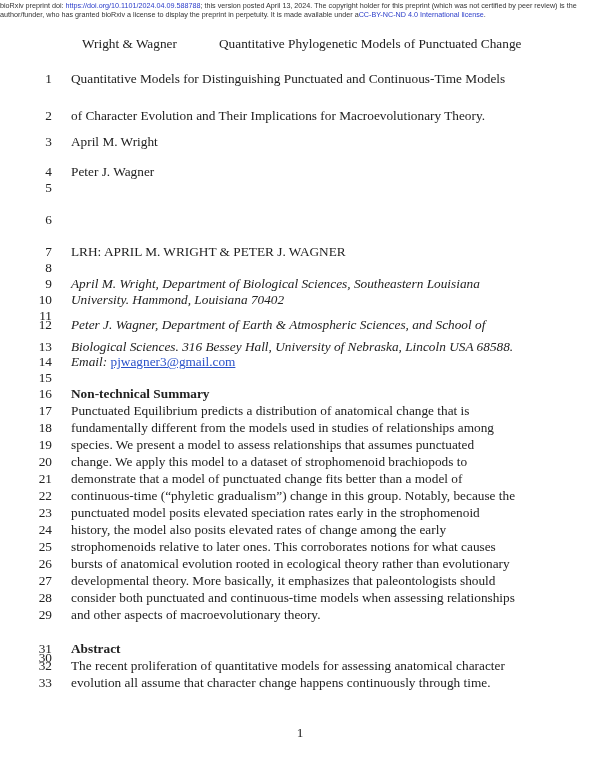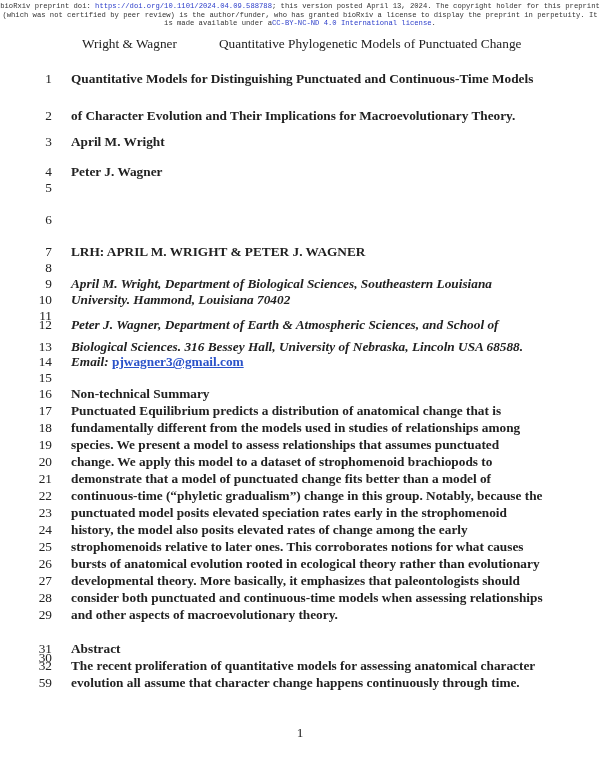--- a/index.html
+++ b/index.html
@@ -1,38 +1,37 @@
 <!DOCTYPE html>
 <html><head>
   <meta charset="utf-8">
   <style>
     html, body { margin: 0; padding: 0; background: #ffffff; }
     body { width: 600px; height: 776px; position: relative; overflow: hidden; }
     .notice {
       position: absolute; left: 0; top: 2px; width: 600px;
-      text-align: center;
-      font-family: Liberation Mono, monospace;
+      font-family: Liberation Sans, sans-serif;
       font-size: 7.2px; line-height: 8.6px; color: #333;
     }
     .notice a { color: #2a3cc9; text-decoration: none; }
     .running-header {
       position: absolute; top: 36px; left: 70px; width: 470px;
       font-family: "Liberation Serif", serif; font-size: 13.3px; color: #222;
     }
     .running-header .left { position: absolute; left: 12px; top: 0; white-space: nowrap; }
     .running-header .right { position: absolute; left: 149px; top: 0; white-space: nowrap; }
     .line {
       position: absolute; left: 0; width: 600px; height: 16px;
       font-family: "Liberation Serif", serif; font-size: 13.3px; color: #222;
       white-space: nowrap;
     }
     .line .num {
       position: absolute; left: 34px; width: 18px; text-align: right;
     }
-    .line .text { position: absolute; left: 71px; font-weight: bold; }
+    .line .text { position: absolute; left: 71px; }
     .italic { font-style: italic; }
     .bold { font-weight: bold; }
     .email { color: #2a52c9; text-decoration: underline; margin-top: 21px; }
     .page-number {
       position: absolute; top: 725px; left: 0; width: 600px; text-align: center;
       font-family: "Liberation Serif", serif; font-size: 13.3px; color: #222;
     }
   </style>
 </head>
 <body>
@@ -167,17 +166,17 @@
   </div>
 <div class="line" style="top:641px">
     <span class="num">31</span>
     <span class="text bold">Abstract</span>
   </div>
 <div class="line" style="top:658px">
     <span class="num">32</span>
     <span class="text">The recent proliferation of quantitative models for assessing anatomical character</span>
   </div>
 <div class="line" style="top:675px">
-    <span class="num">59</span>
+    <span class="num">33</span>
     <span class="text">evolution all assume that character change happens continuously through time.</span>
   </div>
 
 <div class="page-number">1</div>
 
 </body></html>

